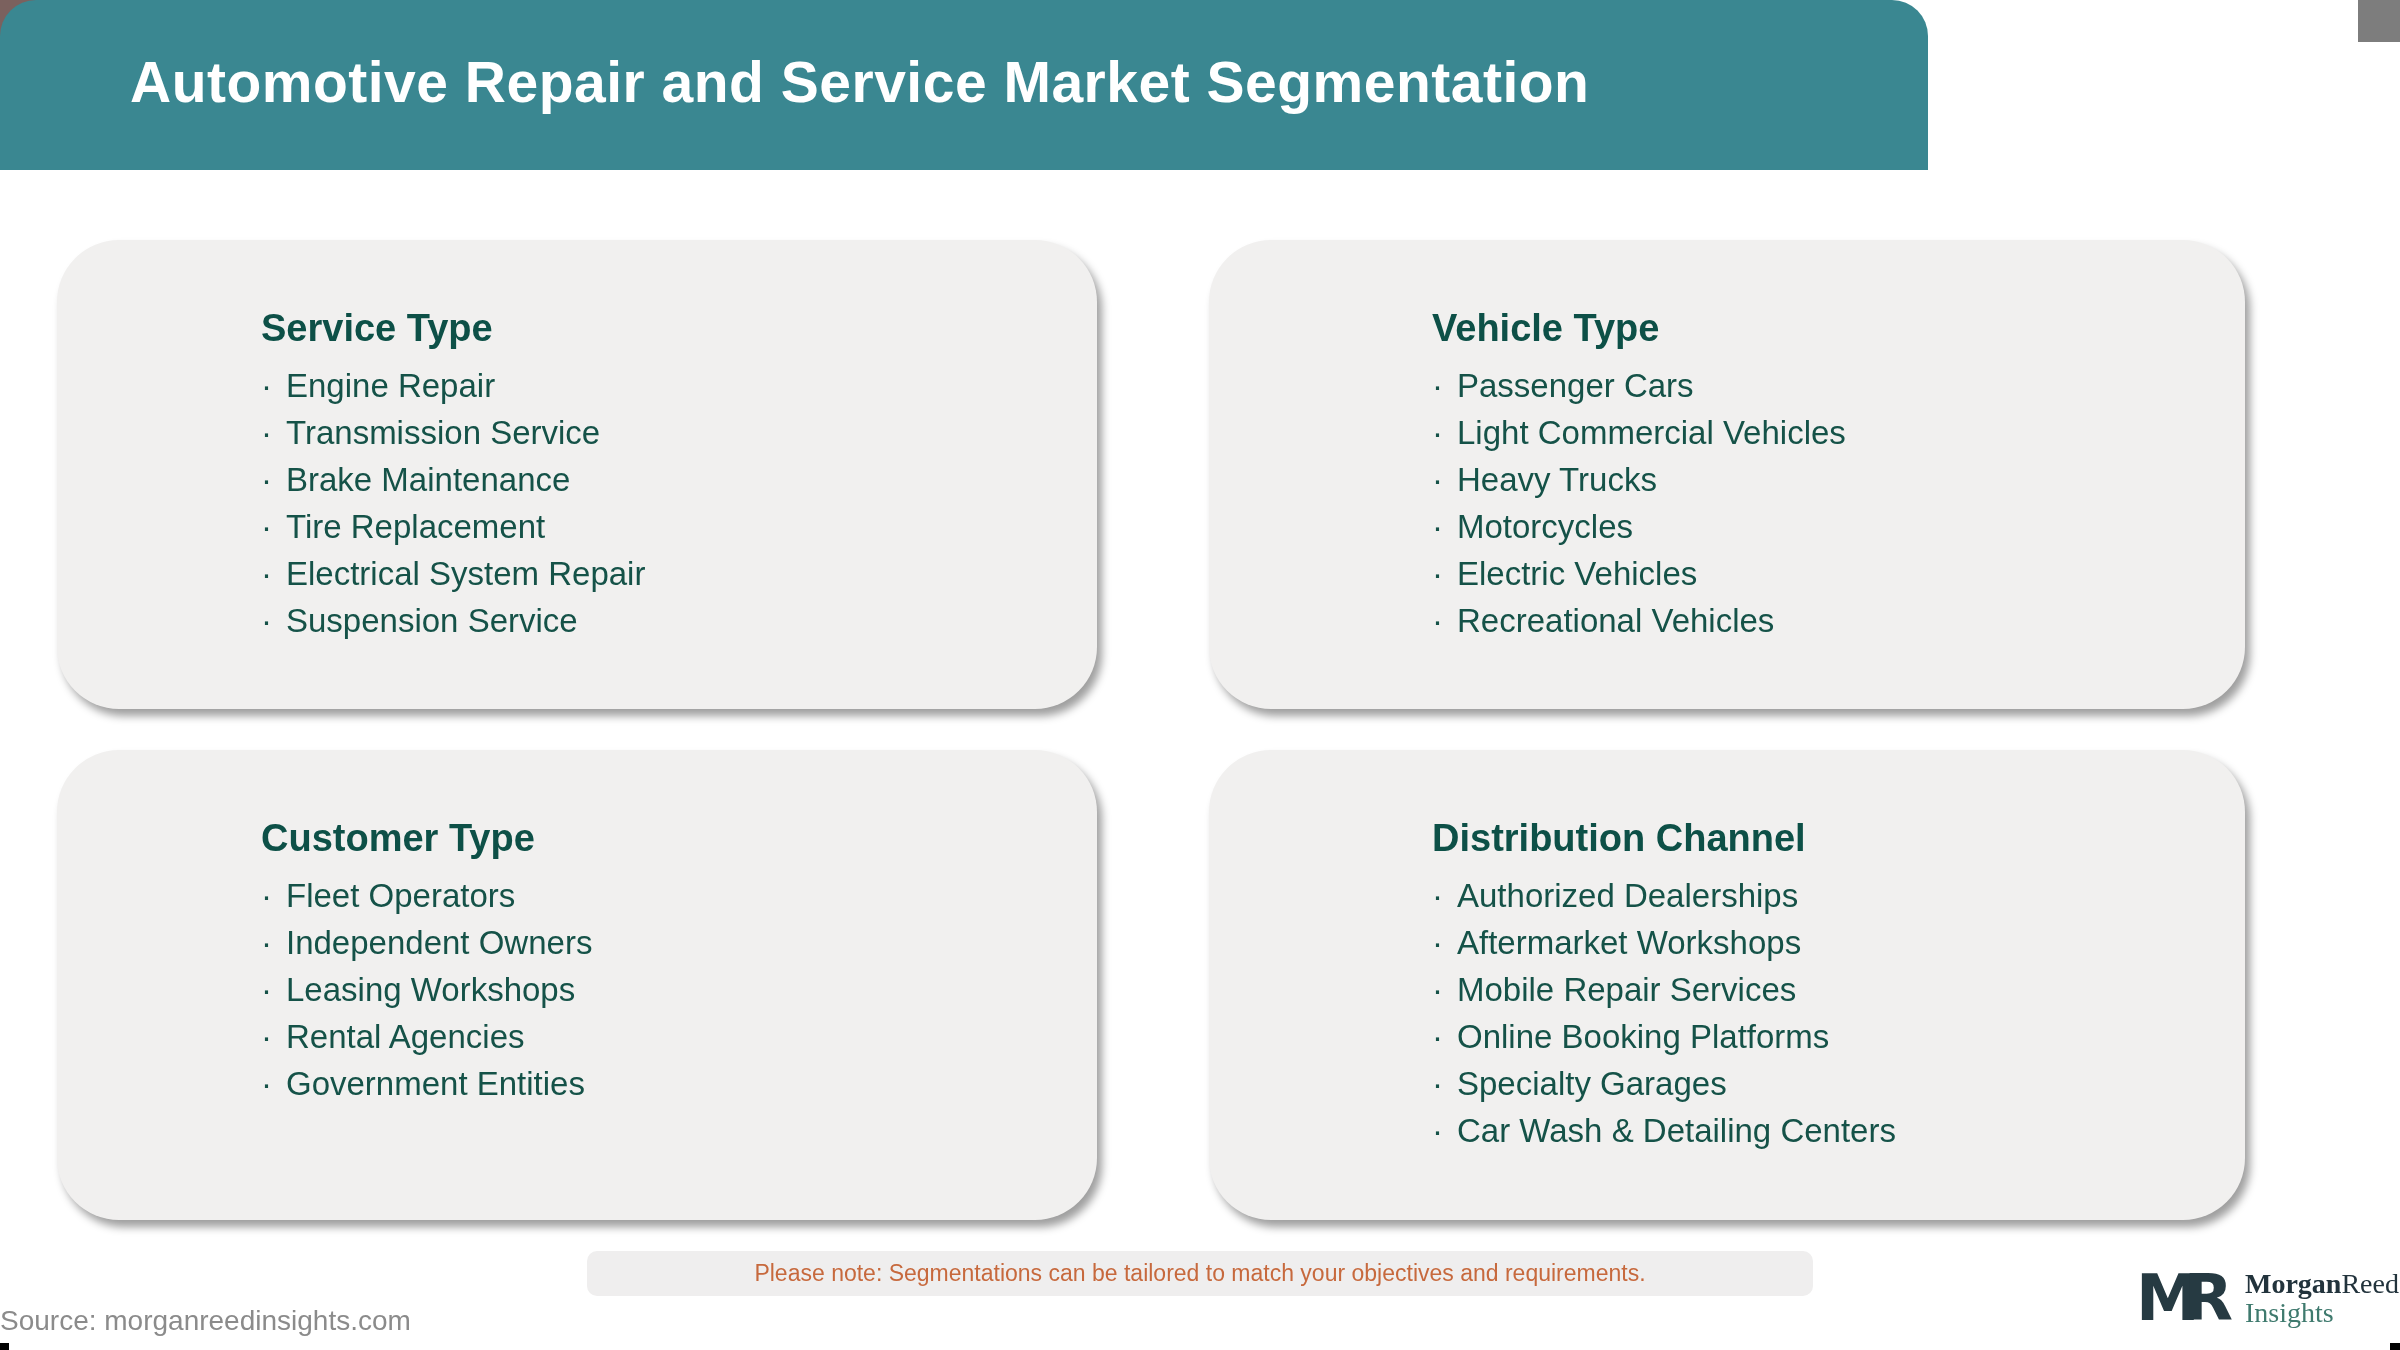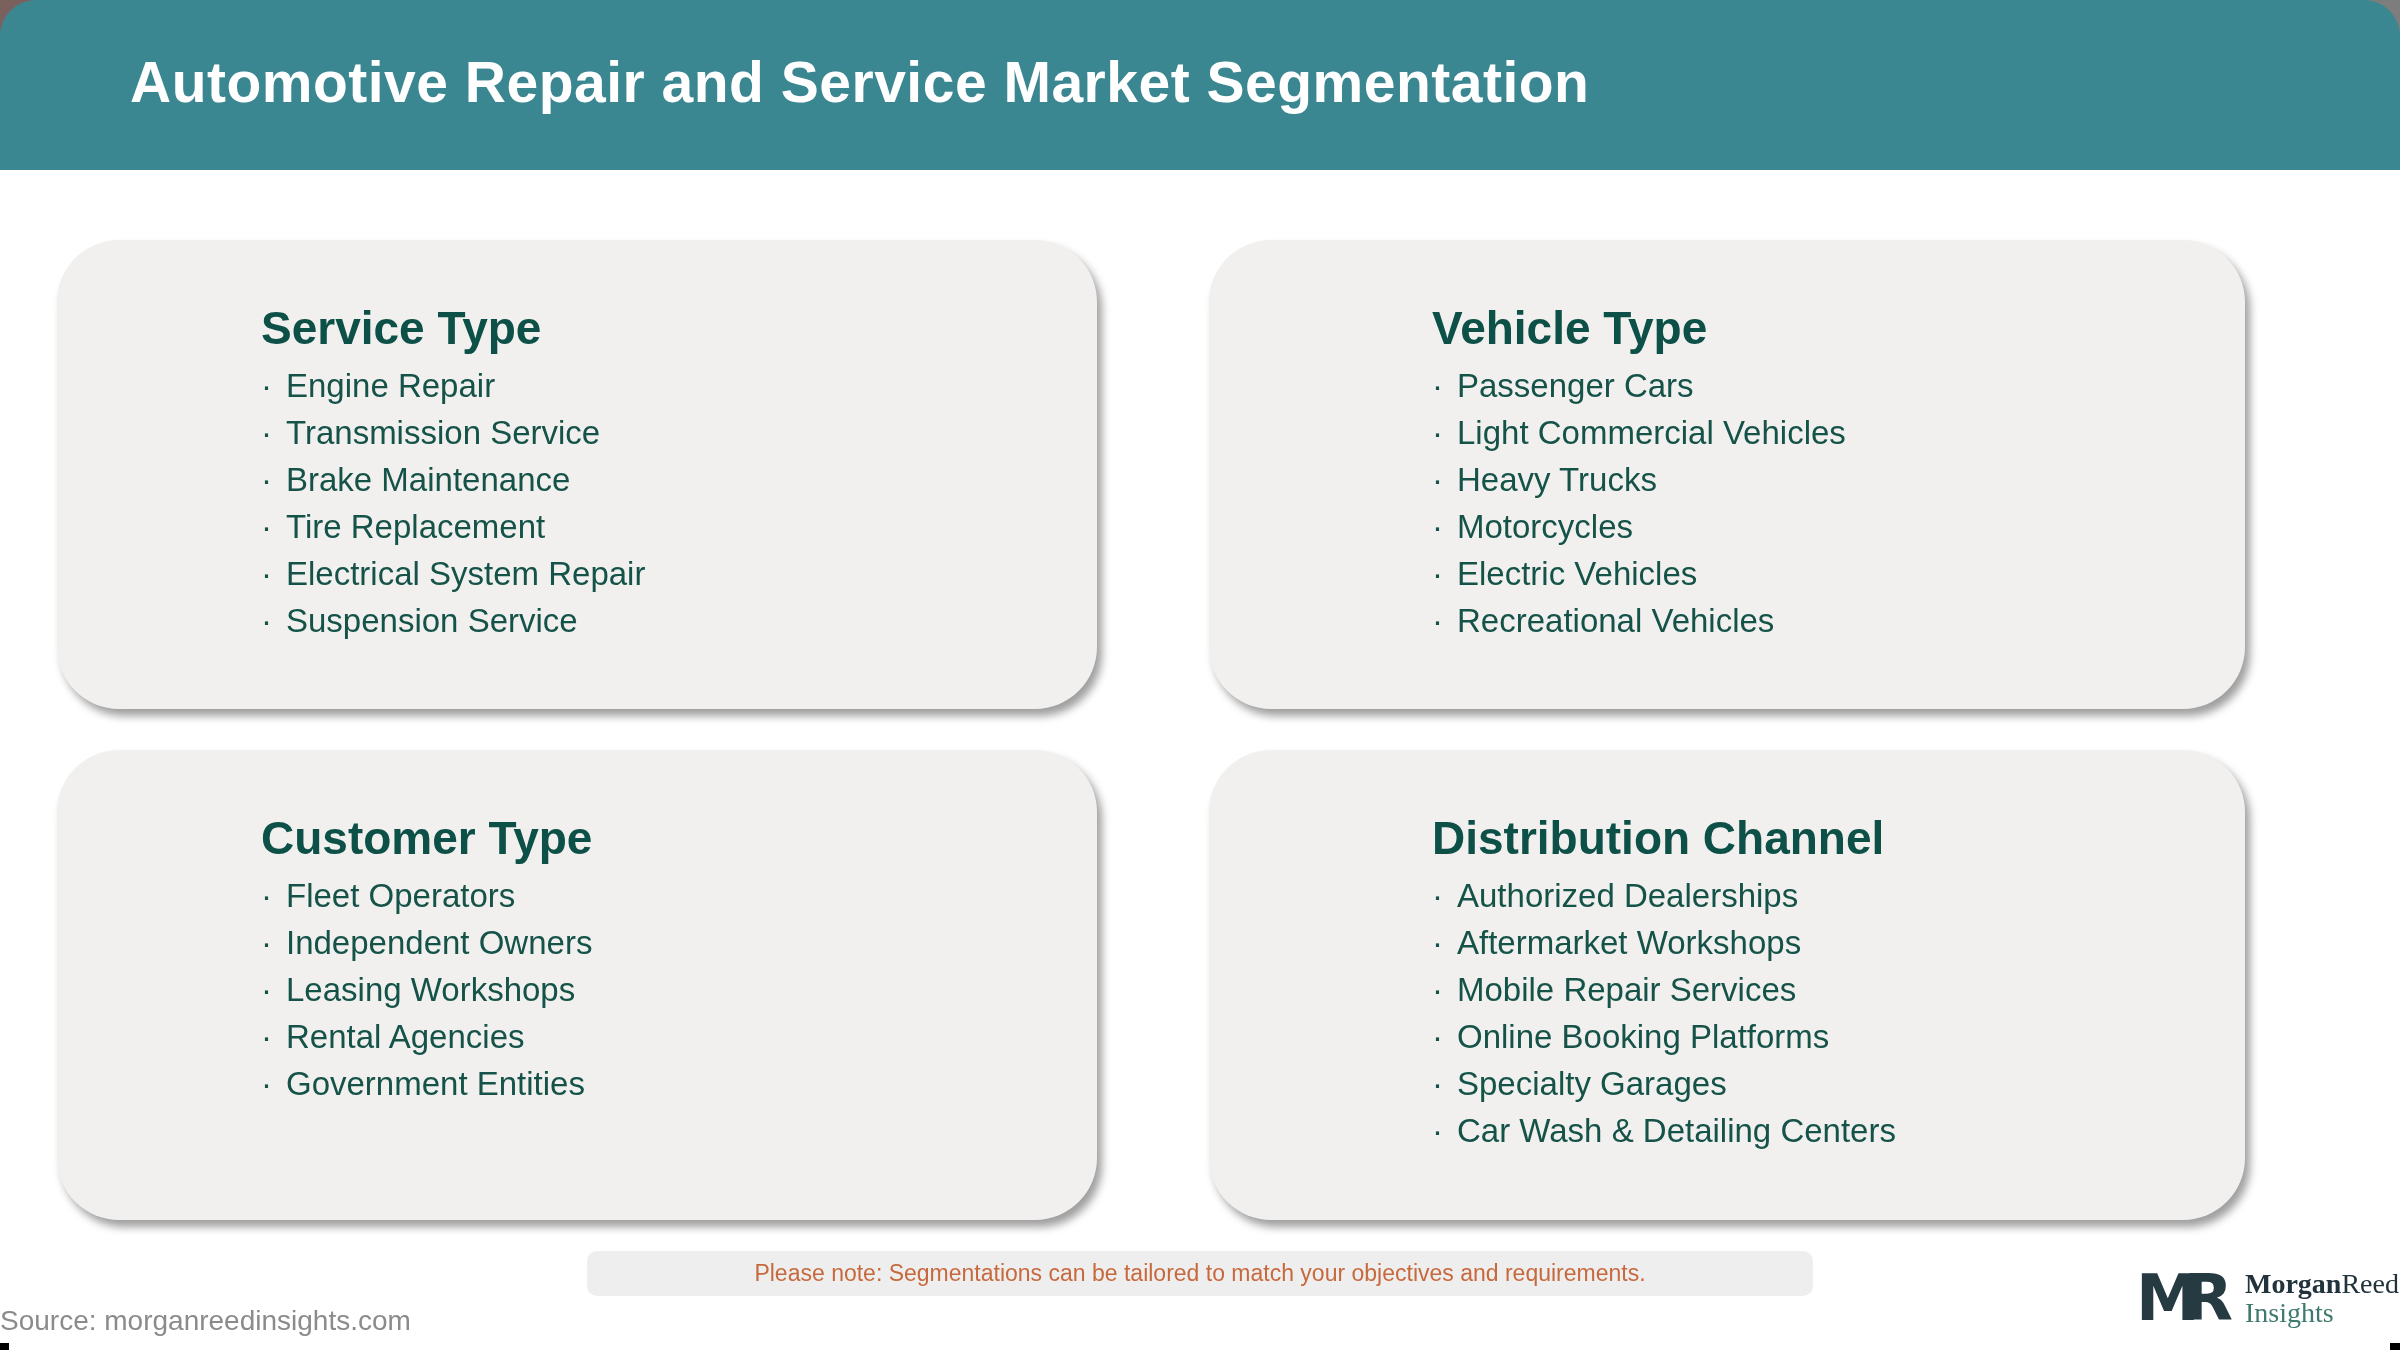--- a/index.html
+++ b/index.html
@@ -6,41 +6,41 @@
   body{
     width:2400px;height:1350px;position:relative;overflow:hidden;
     background:#ffffff;font-family:"Liberation Sans", sans-serif;
   }
   
   .corner-backdrop{position:absolute;top:0;width:42px;height:42px;z-index:0;}
   .corner-backdrop.left{left:0;background:#7b615e;}
   .corner-backdrop.right{right:0;background:#7d7d7d;}
 
   .header{
-    position:absolute;left:0;top:0;width:2400px;height:170px;z-index:1;
+    position:absolute;left:0;top:0;width:1928px;height:170px;z-index:1;
     background:#3a8791;border-radius:36px 36px 0 0;
     display:flex;align-items:center;
   }
   .header .title{
     color:#ffffff;font-size:57px;font-weight:800;letter-spacing:0.5px;
     padding-left:130px;padding-bottom:6px;
   }
 
   .card{
     position:absolute;background:#f1f0ef;border-radius:62px;
     box-shadow:5px 7px 9px rgba(0,0,0,0.38);
     box-sizing:border-box;padding-top:62px;
   }
   .card.c1{left:57px;top:240px;width:1040px;height:469px;padding-left:204px;}
   .card.c2{left:1209px;top:240px;width:1036px;height:469px;padding-left:223px;}
   .card.c3{left:57px;top:750px;width:1040px;height:470px;padding-left:204px;}
   .card.c4{left:1209px;top:750px;width:1036px;height:470px;padding-left:223px;}
 
   .card .card-title{
-    color:#0d5047;font-size:46px;font-weight:800;line-height:52px;margin:0 0 8px 0;
+    color:#0d5047;font-size:38px;font-weight:800;line-height:52px;margin:0 0 8px 0;
   }
   .card ul{list-style:none;margin:0;padding:0;}
   .card li{
     color:#155248;font-size:33px;line-height:47px;white-space:nowrap;
   }
   .card li::before{content:"·";margin-right:14px;color:#155248;}
 
   .note-pill{
     position:absolute;left:50%;top:1251px;transform:translateX(-50%);
     width:1226px;height:45px;background:#efeeee;border-radius:10px;

